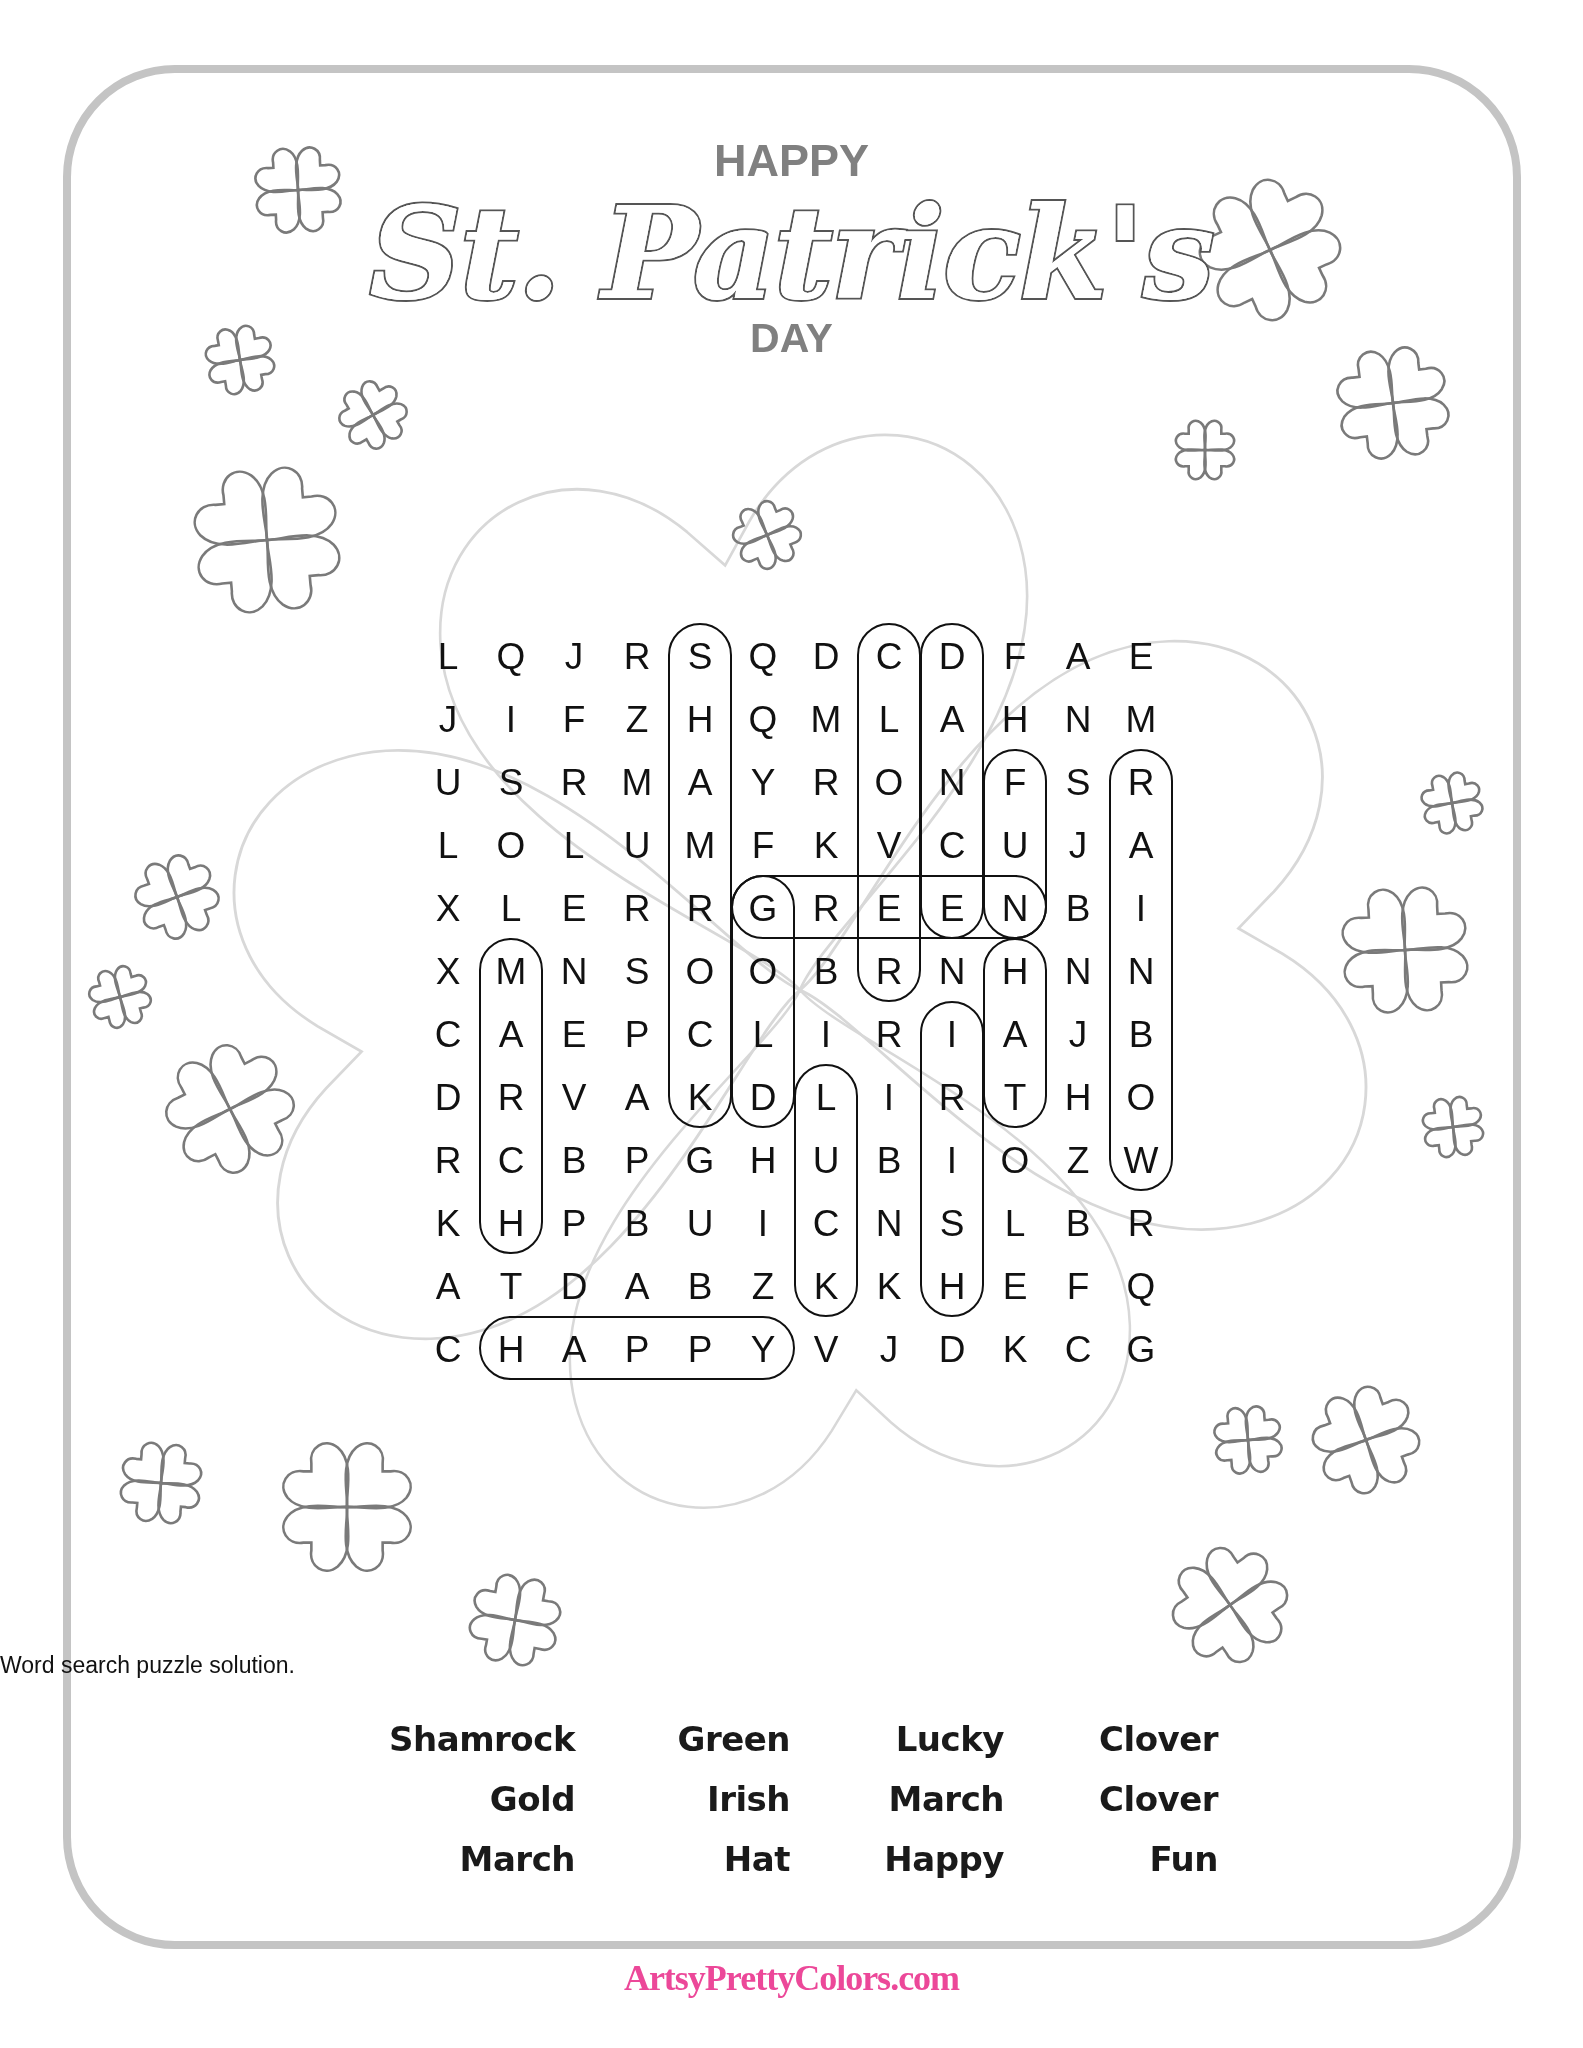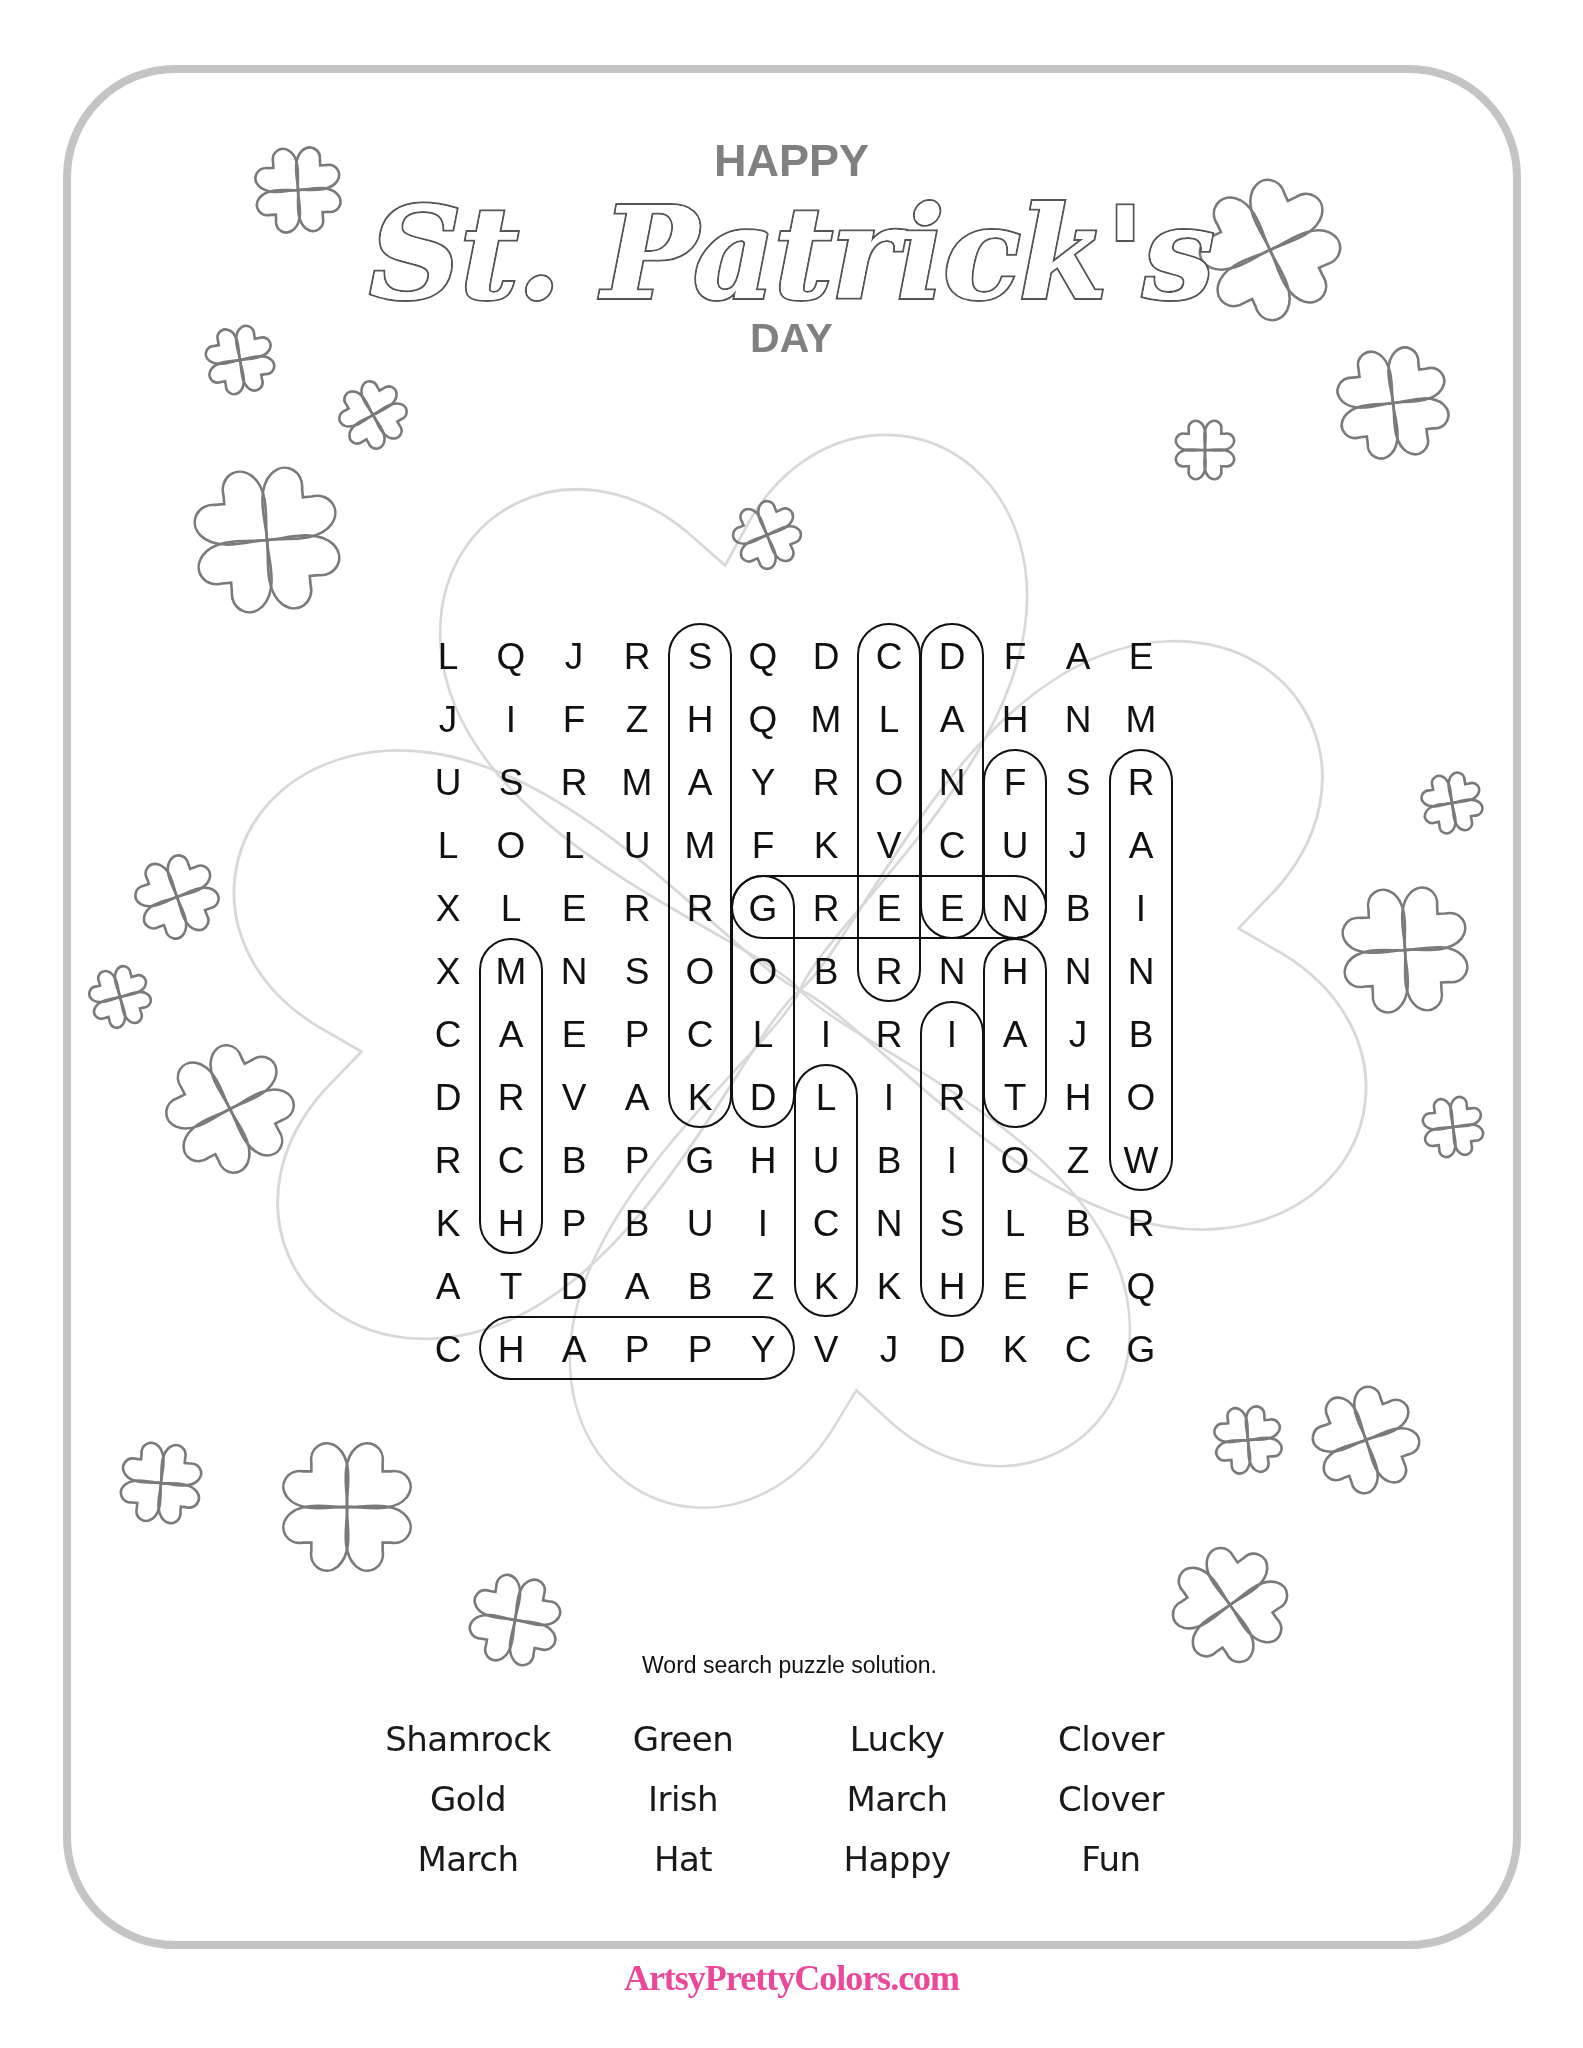--- a/index.html
+++ b/index.html
@@ -2,23 +2,23 @@
 <html><head>
 <meta charset="utf-8">
 <style>
   html, body { margin: 0; padding: 0; background: #ffffff; }
   body { width: 1583px; height: 2048px; position: relative; overflow: hidden; font-family: "Liberation Sans", sans-serif; }
   .page-svg { position: absolute; left: 0; top: 0; width: 1583px; height: 2048px; }
   .frame { position: absolute; left: 63px; top: 65px; width: 1442px; height: 1868px; border: 8px solid #c4c4c4; border-radius: 112px; box-sizing: content-box; }
   .title-happy { position: absolute; left: 0; width: 1583px; top: 138px; text-align: center; font-family: "Liberation Sans", sans-serif; font-weight: bold; font-size: 45px; color: #808080; letter-spacing: 0px; line-height: 1; }
   .title-day { position: absolute; left: 0; width: 1583px; top: 318px; text-align: center; font-family: "Liberation Sans", sans-serif; font-weight: bold; font-size: 41px; color: #808080; line-height: 1; }
   .grid-letter { font-family: "Liberation Sans", sans-serif; font-size: 37px; fill: #111111; text-anchor: middle; dominant-baseline: central; }
-  .caption { position: absolute; left: 0; width: 1579px; top: 1654px; text-align: center; font-family: "Liberation Sans", sans-serif; font-size: 23px; color: #111111; line-height: 1; }
+  .caption { position: absolute; left: 0; width: 1579px; top: 1654px; font-family: "Liberation Sans", sans-serif; font-size: 23px; color: #111111; line-height: 1; }
   .wordlist { position: absolute; left: 361px; top: 1722px; width: 860px; }
-  .word { position: absolute; width: 214px; text-align: center; font-family: "DejaVu Sans", sans-serif; font-weight: normal; font-size: 34px; color: #1a1a1a; line-height: 1; letter-spacing: -0.5px; }
+  .word { position: absolute; width: 214px; text-align: right; font-family: "DejaVu Sans", sans-serif; font-weight: bold; font-size: 34px; color: #1a1a1a; line-height: 1; letter-spacing: -0.5px; }
   .footer { position: absolute; left: 0; width: 1583px; top: 1960px; text-align: center; font-family: "Liberation Serif", serif; font-weight: bold; font-size: 36px; color: #ec4899; line-height: 1; letter-spacing: -1px; }
 </style>
 </head>
 <body>
 
 <div class="frame"></div>
 
 <svg class="page-svg" viewBox="0 0 1583 2048" xmlns="http://www.w3.org/2000/svg">
   <defs>
 

